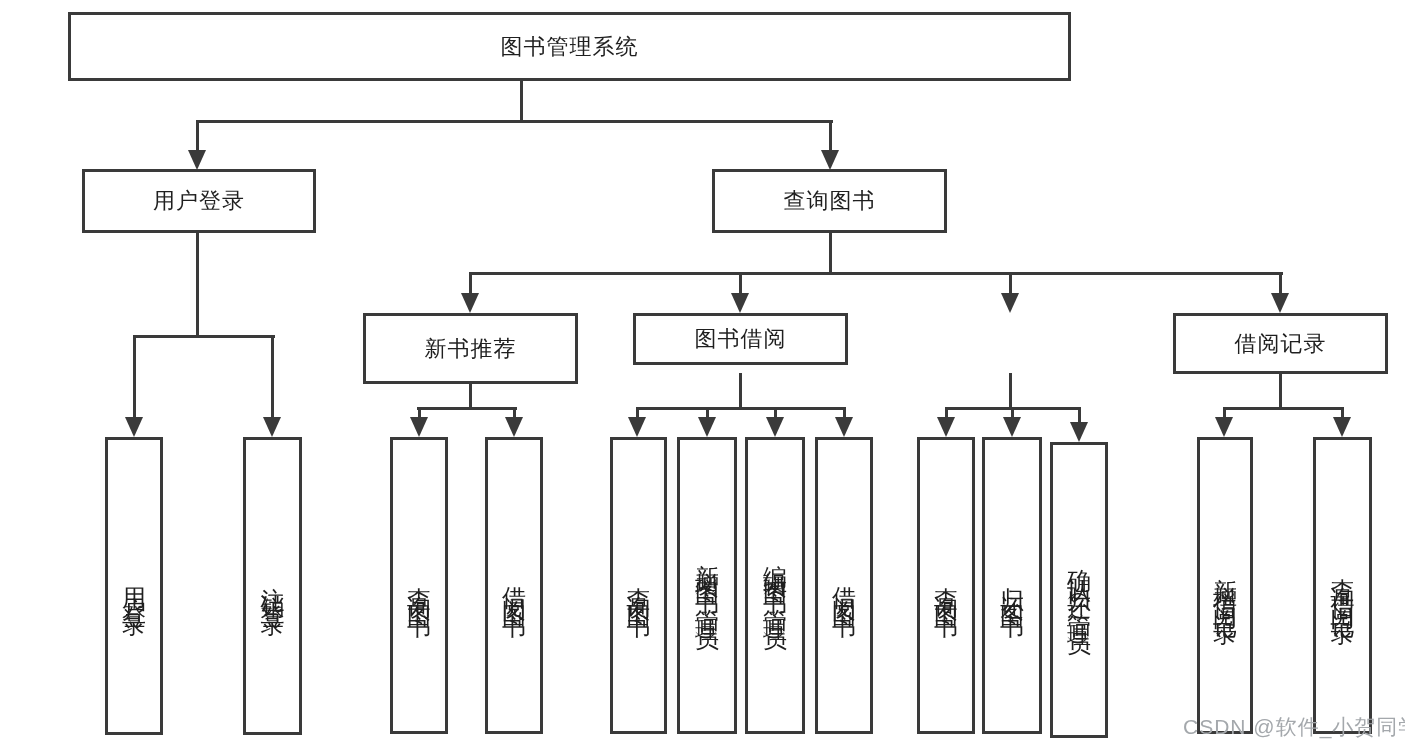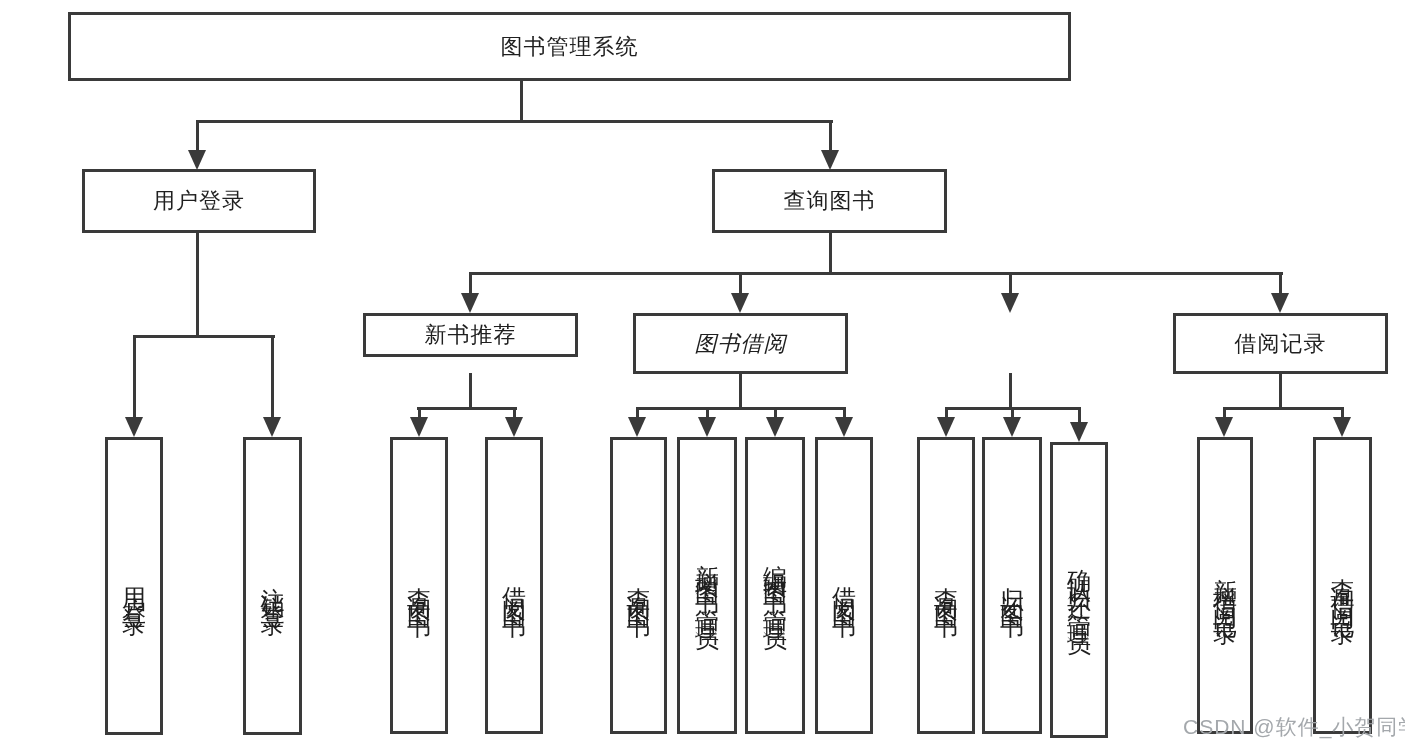--- a/index.html
+++ b/index.html
@@ -129,24 +129,24 @@
     <span class="hlabel">图书管理系统</span>
   </div>
 
   <div class="box" style="left:82px; top:169px; width:234px; height:64px;">
     <span class="hlabel">用户登录</span>
   </div>
   <div class="box" style="left:712px; top:169px; width:235px; height:64px;">
     <span class="hlabel">查询图书</span>
   </div>
 
-  <div class="box" style="left:363px; top:313px; width:215px; height:44px;">
+  <div class="box" style="left:363px; top:313px; width:215px; height:71px;">
     <span class="hlabel">新书推荐</span>
   </div>
-  <div class="box" style="left:633px; top:313px; width:215px; height:61px;font-style:italic;">
+  <div class="box" style="left:633px; top:313px; width:215px; height:52px;">
     <span class="hlabel">图书借阅</span>
   </div>
   <div class="box" style="left:1173px; top:313px; width:215px; height:61px;">
     <span class="hlabel">借阅记录</span>
   </div>
 
   <div class="box" style="left:105px; top:437px; width:58px; height:298px;">
     <span class="vlabel">用户登录</span>
   </div>
   <div class="box" style="left:243px; top:437px; width:59px; height:298px;">

